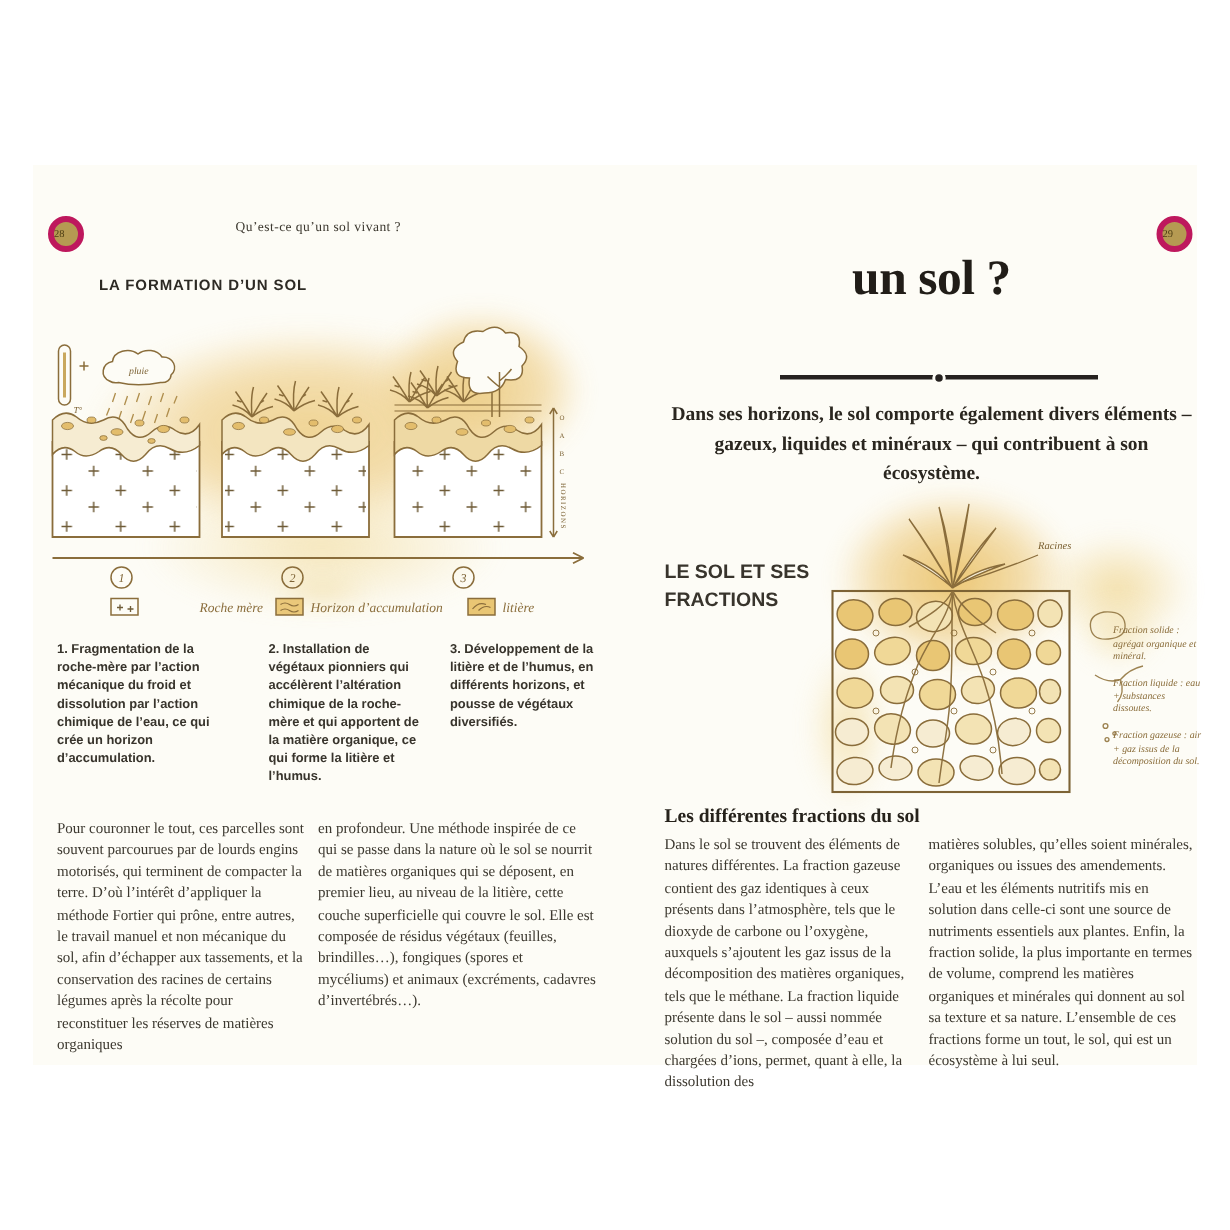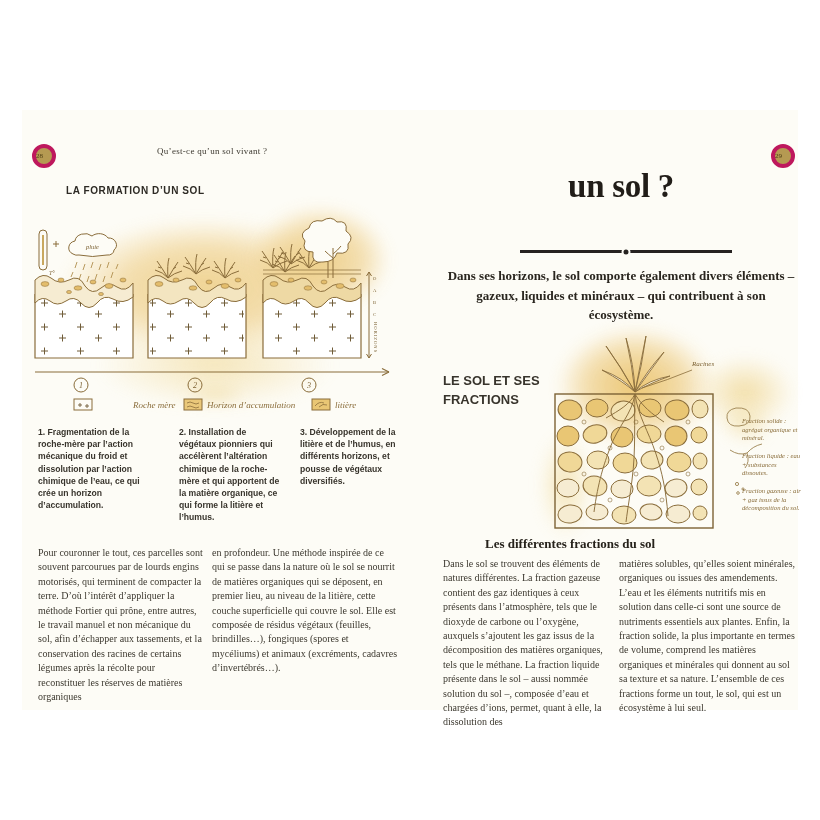--- a/index.html
+++ b/index.html
@@ -22,21 +22,21 @@
              font-size:33px;font-weight:bold;color:#211d18;line-height:1.12;letter-spacing:-.3px;}
   .divider{position:absolute;left:520px;top:250px;width:212px;height:3px;background:#262220;}
   .divider .dot{position:absolute;left:50%;top:50%;transform:translate(-50%,-50%);
                 width:5px;height:5px;border-radius:50%;background:#262220;border:2px solid #fdfcf6;}
   .intro{position:absolute;left:443px;top:266px;width:356px;text-align:center;
          font-size:13px;font-weight:bold;color:#2a261f;line-height:1.5;}
   .sidebar{position:absolute;left:443px;top:372px;width:114px;
            font-family:"Liberation Sans",sans-serif;font-weight:bold;font-size:13px;
            line-height:1.45;color:#38342c;}
   .sidebar .sb-head{margin-bottom:2px;}
-  .fractions-head{position:absolute;left:443px;top:536px;font-size:13px;font-weight:bold;color:#26221b;margin-left:42px;}
+  .fractions-head{position:absolute;left:443px;top:536px;font-size:13px;font-weight:bold;color:#26221b;}
   .annot{position:absolute;width:60px;font-style:italic;font-size:6.6px;line-height:1.3;color:#8a6d3b;}
   svg{position:absolute;overflow:visible;}
   svg text{font-family:"Liberation Serif",serif;fill:#7d6335;}
   .hand{font-style:italic;}
 </style>
 </head>
 <body>
 
 <div class="canvas">
   <div class="spread-bg"></div>

